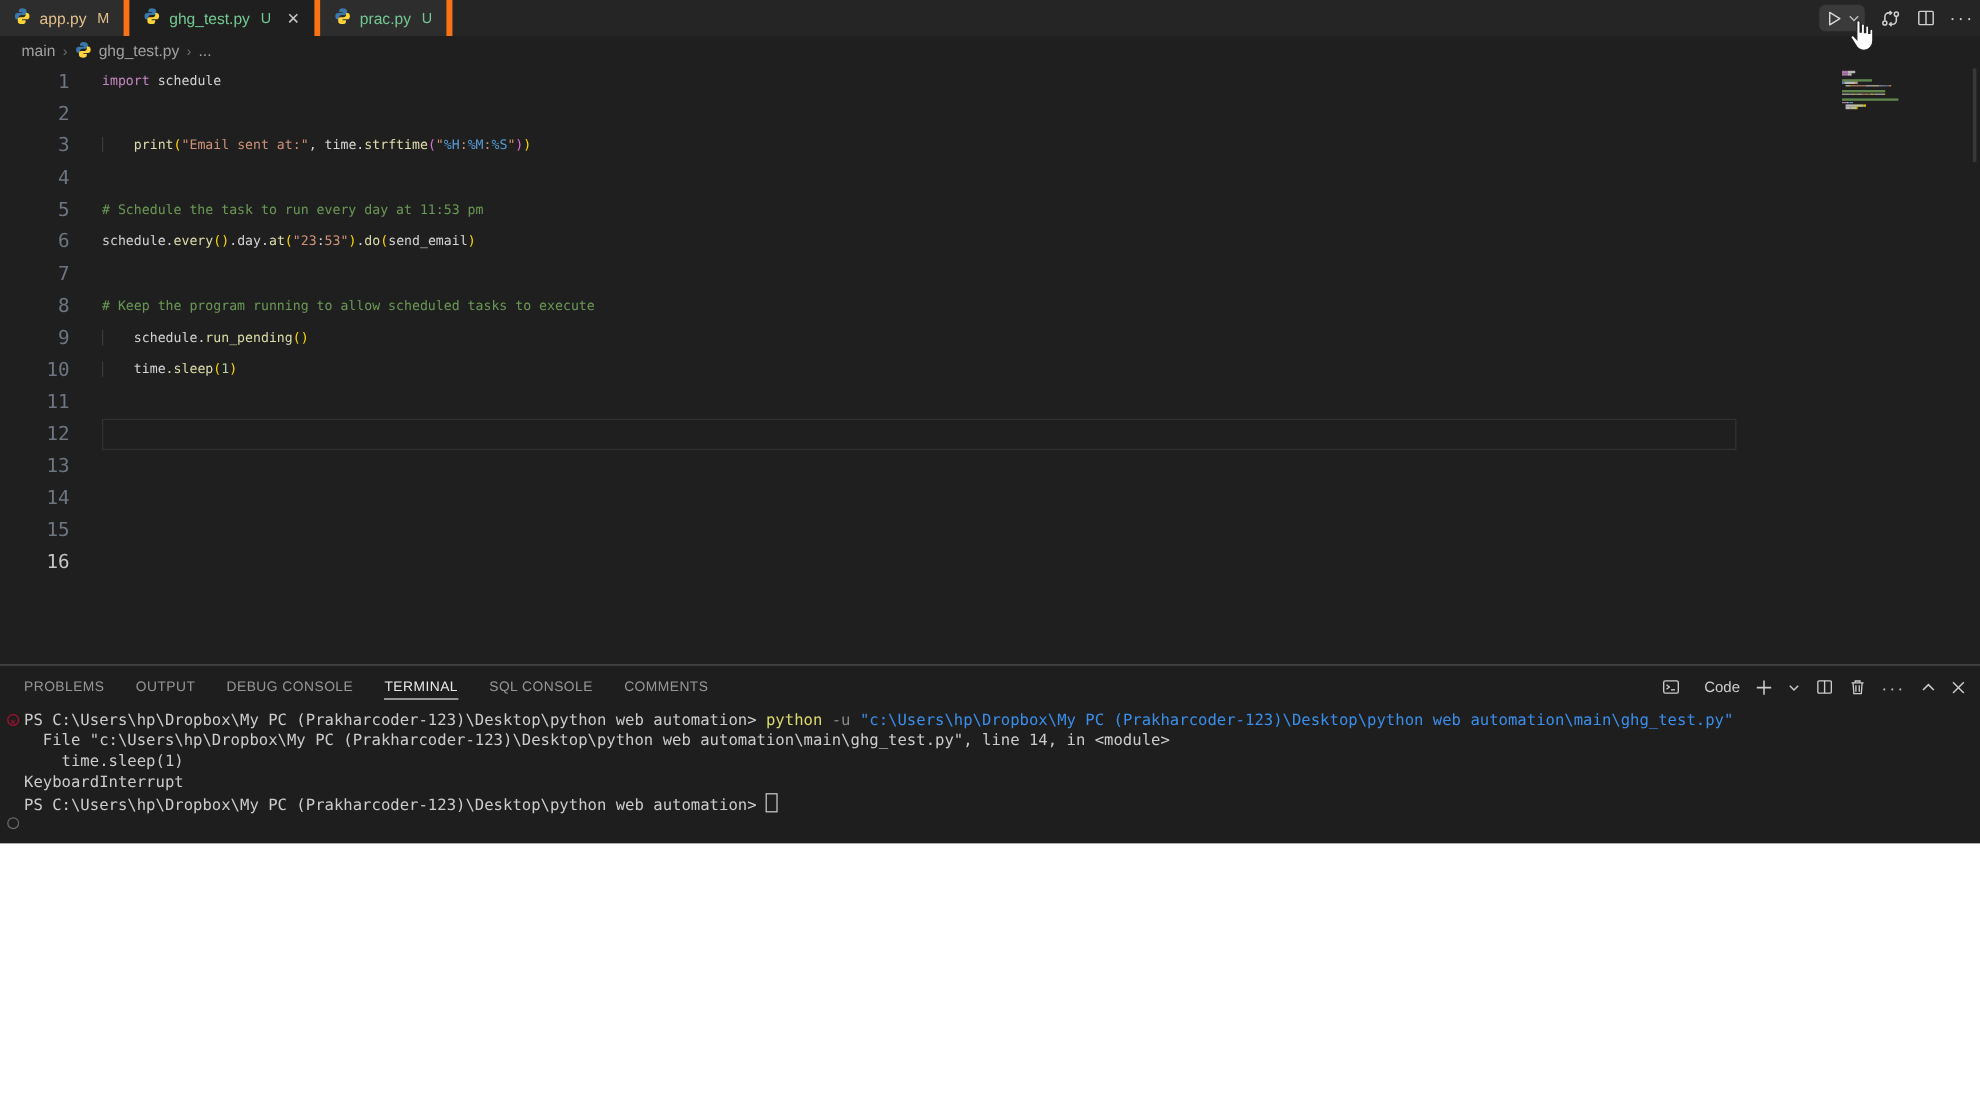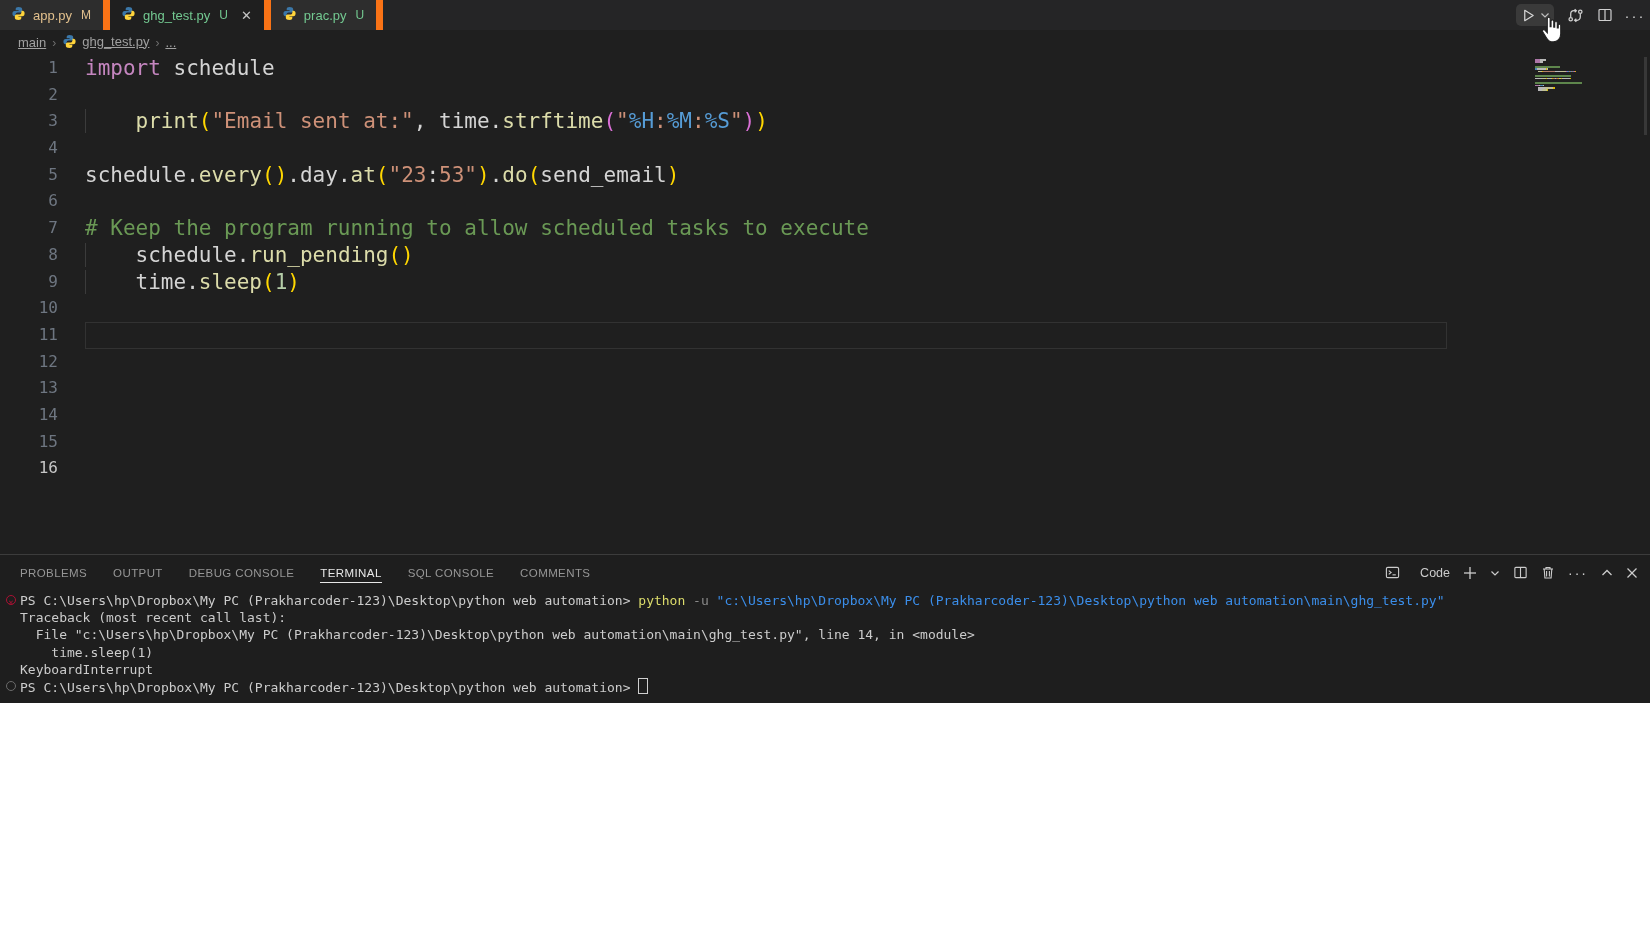--- a/index.html
+++ b/index.html
@@ -1,45 +1,45 @@
 <!DOCTYPE html>
 <html style="--tabstrip: #252526; --tabinactive: #2d2d2d; --tabactive: #1f1f1f; --editorbg: #1f1f1f; --gitmod: #e2c08d; --gituntr: #73c991; --kw: #c586c0; --kw2: #569cd6; --fn: #dcdcaa; --str: #ce9178; --num: #b5cea8; --cmt: #6a9955; --pl: #d4d4d4; --b1: #ffd700; --b2: #da70d6; --fmt: #569cd6; --lnum: #6e7681; --lnumact: #c6c6c6; --tpl: #cccccc; --tyel: #dcdc6b; --tdim: #8a8a8a; --tblu: #3b8eea;"><head>
 <meta charset="utf-8">
 <style>
   html,body{margin:0;padding:0;background:#fff;}
   #stage{position:relative;width:1650px;height:931px;overflow:hidden;background:#ffffff;
          font-family:"Liberation Sans",sans-serif;-webkit-font-smoothing:antialiased;}
   
   #tabbar{position:absolute;left:0;top:0;width:1650px;height:30px;background:var(--tabstrip,#252526);display:flex;}
   .tab{display:flex;align-items:center;gap:7px;padding:0 12px 16px 11px;height:30px;background:var(--tabinactive,#2d2d2d);
-       border-right:7px solid #f97316;font-size:13px;cursor:default;}
+       border-right:5px solid #f97316;font-size:13px;cursor:default;}
   .tab.active{background:var(--tabactive,#1f1f1f);}
   .tab .badge{font-size:12px;margin-left:2px;}
   .tab .close{color:#c5c5c5;font-size:13px;margin-left:6px;line-height:1;}
   .state-modified{color:var(--gitmod,#e2c08d);}
   .state-untracked{color:var(--gituntr,#73c991);}
   .pyicon{width:15px;height:15px;display:inline-block;flex:none;}
   
   #editor-actions{position:absolute;right:6px;top:0;height:30px;display:flex;align-items:center;gap:12px;color:#d0d0d0;}
   #run-group{display:flex;align-items:center;background:#3a3a3a;border-radius:5px;padding:2px 3px;gap:2px;}
   .eicon{width:18px;height:18px;display:flex;align-items:center;justify-content:center;}
   .eicon svg{display:block;}
   
   #breadcrumb{position:absolute;left:0;top:30px;width:1650px;height:25px;background:var(--editorbg,#1f1f1f);
               display:flex;align-items:center;padding-left:18px;box-sizing:border-box;font-size:13px;color:#a0a0a0;gap:4px;}
   #breadcrumb .sep{color:#6f6f6f;font-size:12px;margin:0 2px;}
-  #breadcrumb .crumb{display:flex;align-items:flex-start;gap:5px;text-decoration:underline;}
+  #breadcrumb .crumb{display:flex;align-items:center;gap:5px;}
   
   #editor{position:absolute;left:0;top:55px;width:1650px;height:499px;background:var(--editorbg,#1f1f1f);overflow:hidden;}
   #gutter{position:absolute;left:0;top:0;width:58px;}
   .ln{height:26.7px;line-height:26.7px;text-align:right;color:var(--lnum,#6e7681);
       font-family:"DejaVu Sans Mono",monospace;font-size:16px;}
   .ln.cur{color:var(--lnumact,#c6c6c6);}
   #code{position:absolute;left:85px;top:0;width:1400px;}
-  .lc{height:26.7px;line-height:26.7px;white-space:pre;font-family:"DejaVu Sans Mono",monospace;font-size:21px;
+  .lc{height:26.7px;line-height:26.7px;white-space:pre;font-family:"DejaVu Sans Mono",monospace;font-size:11px;
       color:var(--pl,#d4d4d4);}
   .lc.cur{box-sizing:border-box;border:1px solid #323232;width:1362px;}
   .tok-kw{color:var(--kw,#c586c0);}   .tok-kw2{color:var(--kw2,#569cd6);}
   .tok-fn{color:var(--fn,#dcdcaa);}   .tok-str{color:var(--str,#ce9178);}
   .tok-num{color:var(--num,#b5cea8);} .tok-cmt{color:var(--cmt,#6a9955);}
   .tok-pl{color:var(--pl,#d4d4d4);}   .tok-b1{color:var(--b1,#ffd700);}
   .tok-b2{color:var(--b2,#da70d6);}   .tok-fmt{color:var(--fmt,#569cd6);}
   .tok-ind{box-shadow:inset 1px 0 0 #3b3b3b;}
   
   #minimap{position:absolute;left:1535px;top:4px;width:52px;height:40px;}
@@ -171,20 +171,21 @@
         <div class="ln">13</div>
         <div class="ln">14</div>
         <div class="ln">15</div>
         <div class="ln cur">16</div>
       </div>
     <div id="code">
         <div class="lc"><span class="tok-kw">import</span><span class="tok-pl"> schedule</span></div>
         <div class="lc"></div>
         <div class="lc"><span class="tok-ind">    </span><span class="tok-fn">print</span><span class="tok-b1">(</span><span class="tok-str">"Email sent at:"</span><span class="tok-pl">, time.</span><span class="tok-fn">strftime</span><span class="tok-b2">(</span><span class="tok-str">"</span><span class="tok-fmt">%H</span><span class="tok-str">:</span><span class="tok-fmt">%M</span><span class="tok-str">:</span><span class="tok-fmt">%S</span><span class="tok-str">"</span><span class="tok-b2">)</span><span class="tok-b1">)</span></div>
         <div class="lc"></div>
+        <div class="lc"><span class="tok-cmt"># Schedule the task to run every day at 11:53 pm</span></div>
         <div class="lc"><span class="tok-pl">schedule.</span><span class="tok-fn">every</span><span class="tok-b1">()</span><span class="tok-pl">.day.</span><span class="tok-fn">at</span><span class="tok-b1">(</span><span class="tok-str">"23</span><span class="tok-pl">:</span><span class="tok-str">53"</span><span class="tok-b1">)</span><span class="tok-pl">.</span><span class="tok-fn">do</span><span class="tok-b1">(</span><span class="tok-pl">send_email</span><span class="tok-b1">)</span></div>
         <div class="lc"></div>
         <div class="lc"><span class="tok-cmt"># Keep the program running to allow scheduled tasks to execute</span></div>
         <div class="lc"><span class="tok-ind">    </span><span class="tok-pl">schedule.</span><span class="tok-fn">run_pending</span><span class="tok-b1">()</span></div>
         <div class="lc"><span class="tok-ind">    </span><span class="tok-pl">time.</span><span class="tok-fn">sleep</span><span class="tok-b1">(</span><span class="tok-num">1</span><span class="tok-b1">)</span></div>
         <div class="lc"></div>
         <div class="lc cur"></div>
       </div>
     <div id="minimap">
         <div class="mrow"><span class="mseg" style="width: 4.5px; background: rgb(197, 134, 192); opacity: 0.85;"></span><span class="mseg" style="width: 6.75px; background: rgb(212, 212, 212); opacity: 0.85;"></span></div>
@@ -262,21 +263,20 @@
           <svg width="12" height="12" viewBox="0 0 12 12" stroke="#cccccc" stroke-width="1.2">
               <line x1="1.5" y1="1.5" x2="10.5" y2="10.5"></line>
               <line x1="10.5" y1="1.5" x2="1.5" y2="10.5"></line>
             </svg>
         </span>
       </div>
     </div>
     <div id="terminal">
         <div class="trow"><span class="tok-tpl">PS C:\Users\hp\Dropbox\My PC (Prakharcoder-123)\Desktop\python web automation&gt; </span><span class="tok-tyel">python</span><span class="tok-tpl"> </span><span class="tok-tdim">-u</span><span class="tok-tpl"> </span><span class="tok-tblu">"c:\Users\hp\Dropbox\My PC (Prakharcoder-123)\Desktop\python web automation\main\ghg_test.py"</span></div>
         <span class="decor error" style="top: 3px;"></span>
-        <div class="trow"><span class="tok-tpl">Traceback (most recent call last):</span></div>
         <div class="trow"><span class="tok-tpl">  File "c:\Users\hp\Dropbox\My PC (Prakharcoder-123)\Desktop\python web automation\main\ghg_test.py", line 14, in &lt;module&gt;</span></div>
         <div class="trow"><span class="tok-tpl">    time.sleep(1)</span></div>
         <div class="trow"><span class="tok-tpl">KeyboardInterrupt</span></div>
         <div class="trow"><span class="tok-tpl">PS C:\Users\hp\Dropbox\My PC (Prakharcoder-123)\Desktop\python web automation&gt; </span><span class="tcursor"></span></div>
         <span class="decor prompt" style="top: 89px;"></span>
       </div>
   </div>
 
   <div id="white-space"></div>
 

